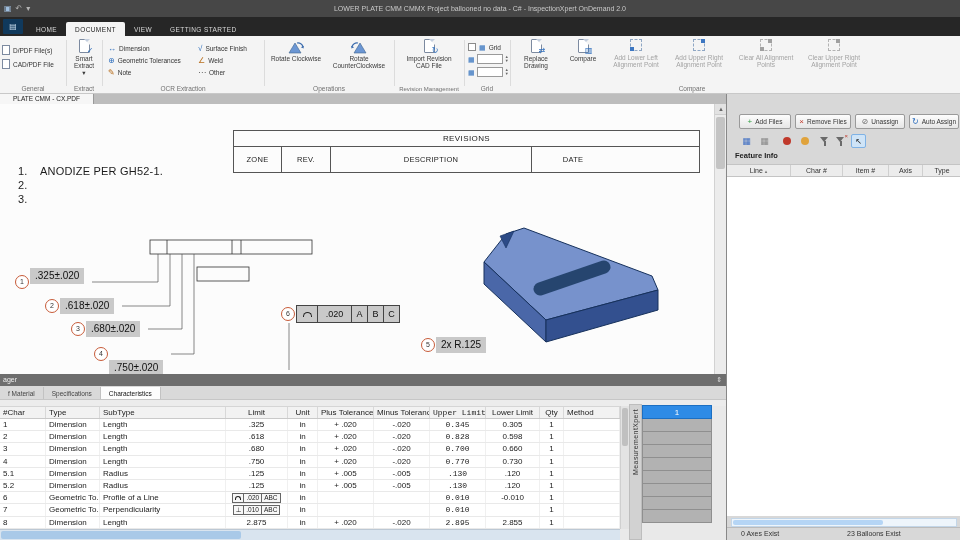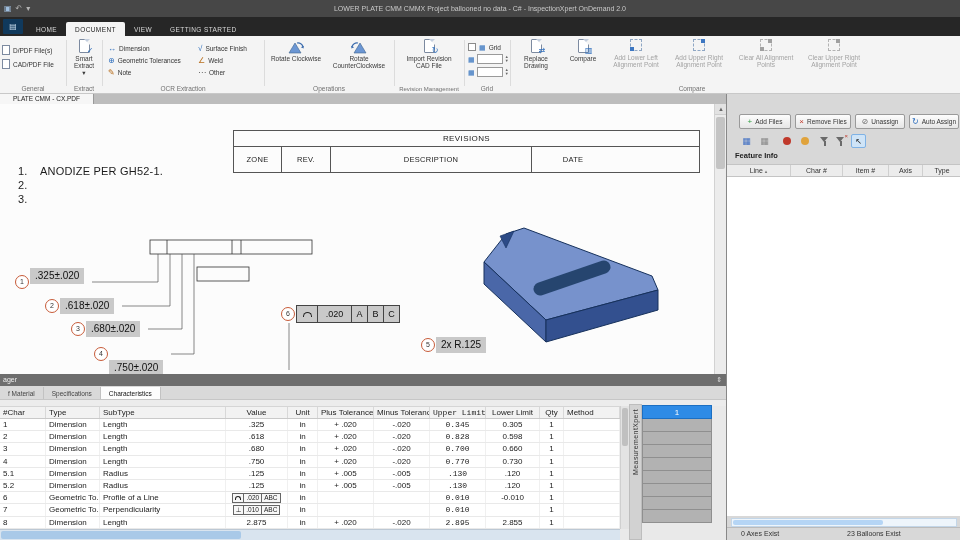--- a/index.html
+++ b/index.html
@@ -408,21 +408,21 @@
       <div class="bp-tab">Specifications</div>
       <div class="bp-tab active">Characteristics</div>
     </div>
     <div class="bp-gap"></div>
 
     <div class="ctable">
       <div class="thead">
         <div class="hcell c0">#Char</div>
         <div class="hcell c1">Type</div>
         <div class="hcell c2">SubType</div>
-        <div class="hcell c3">Value</div>
+        <div class="hcell c3">Limit</div>
         <div class="hcell c4">Unit</div>
         <div class="hcell c5">Plus Tolerance</div>
         <div class="hcell c6">Minus Tolerance</div>
         <div class="hcell c7">Upper Limit</div>
         <div class="hcell c8">Lower Limit</div>
         <div class="hcell c9">Qty</div>
         <div class="hcell c10">Method</div>
       </div>
       <div>
           <div class="trow">

